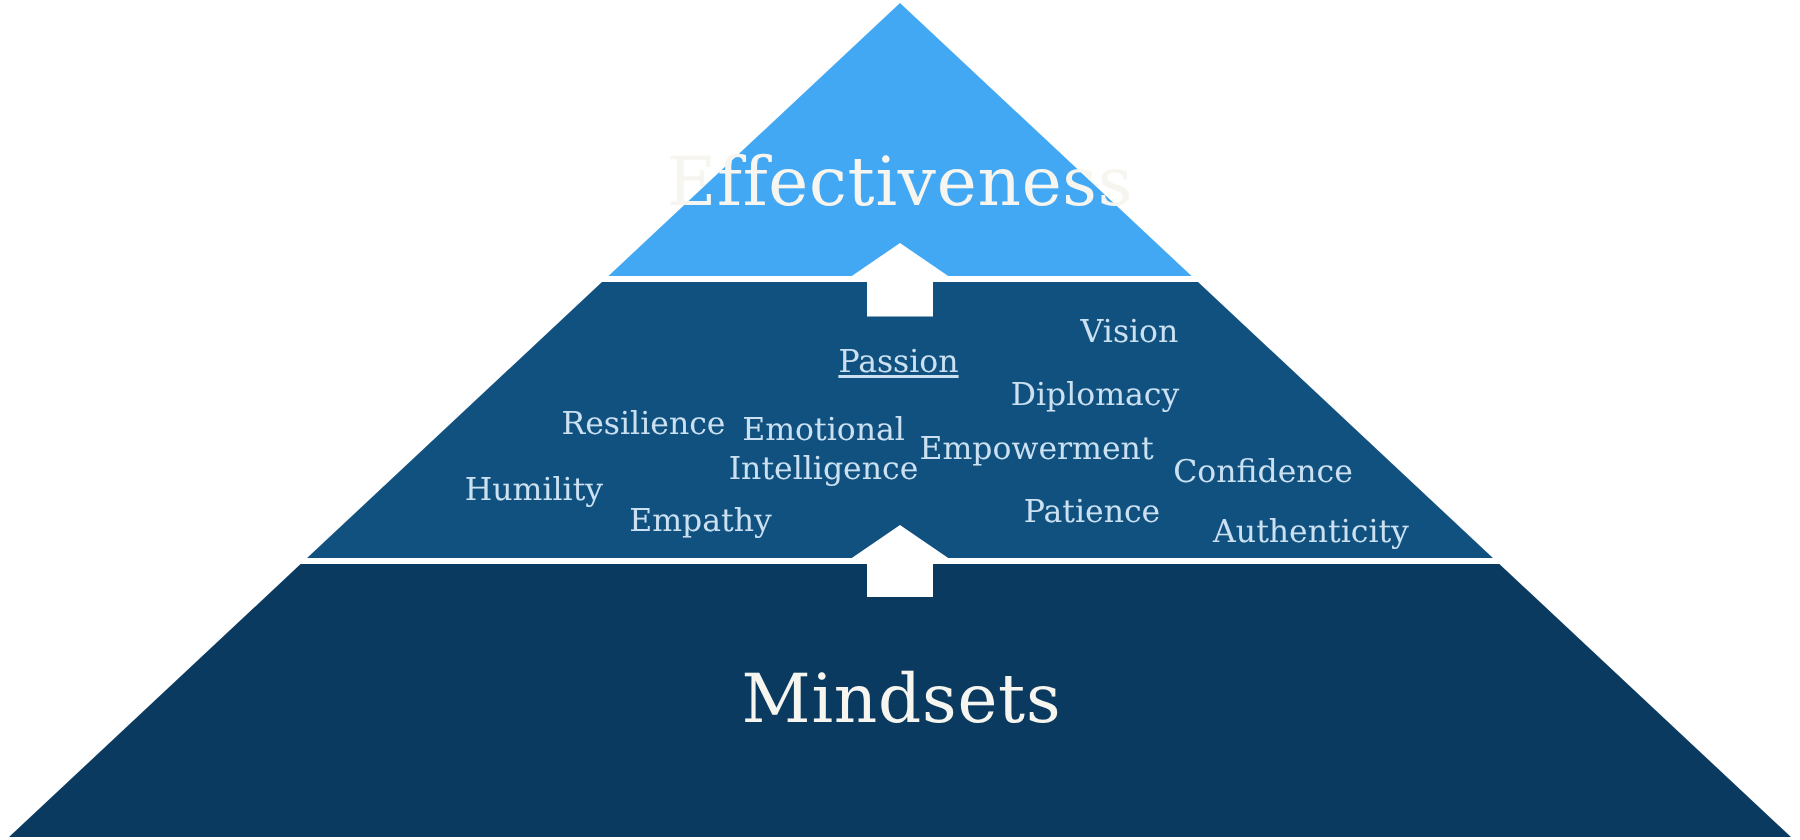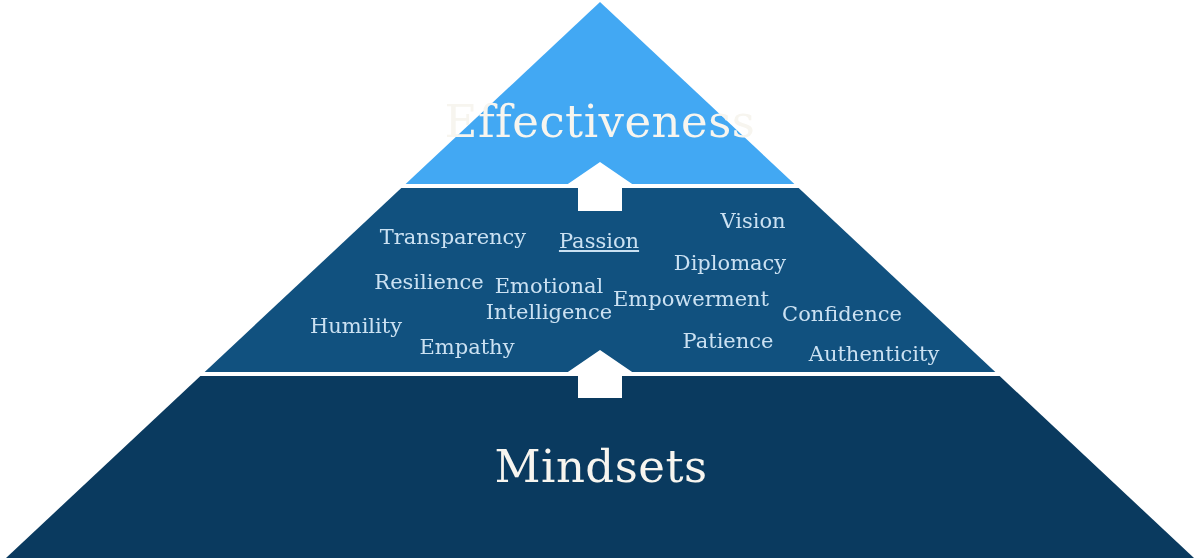--- a/index.html
+++ b/index.html
@@ -67,21 +67,20 @@
 
     <polygon points="200.4,376 999.6,376 1194,558 6,558" fill="#0a3a5f"></polygon>
 
     <polygon points="600,162 638,188 622,188 622,211 578,211 578,188 562,188" fill="#ffffff"></polygon>
 
     <polygon points="600,350 638,376 622,376 622,398 578,398 578,376 562,376" fill="#ffffff"></polygon>
   </svg>
 
   <div class="label tier-label top">Effectiveness</div>
 
-  <div class="label trait t0">Transparency</div>
   <div class="label trait t1">Passion</div>
   <div class="label trait t2">Vision</div>
   <div class="label trait t3">Resilience</div>
   <div class="label trait t4">Emotional Intelligence</div>
   <div class="label trait t5">Diplomacy</div>
   <div class="label trait t6">Empowerment</div>
   <div class="label trait t7">Humility</div>
   <div class="label trait t8">Confidence</div>
   <div class="label trait t9">Empathy</div>
   <div class="label trait t10">Patience</div>

